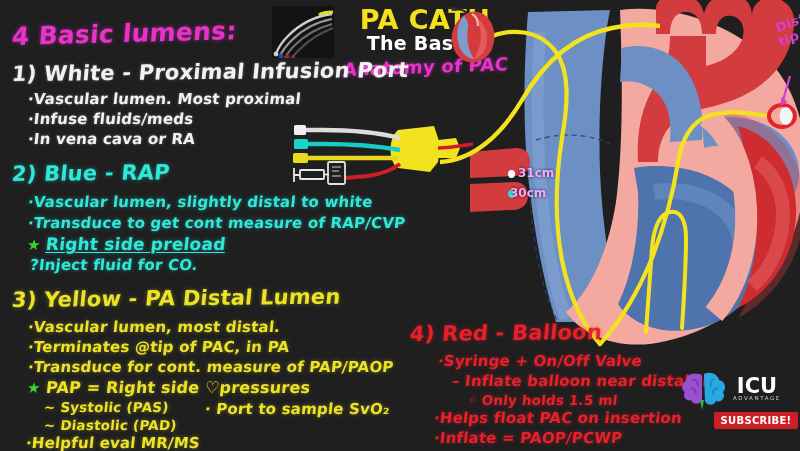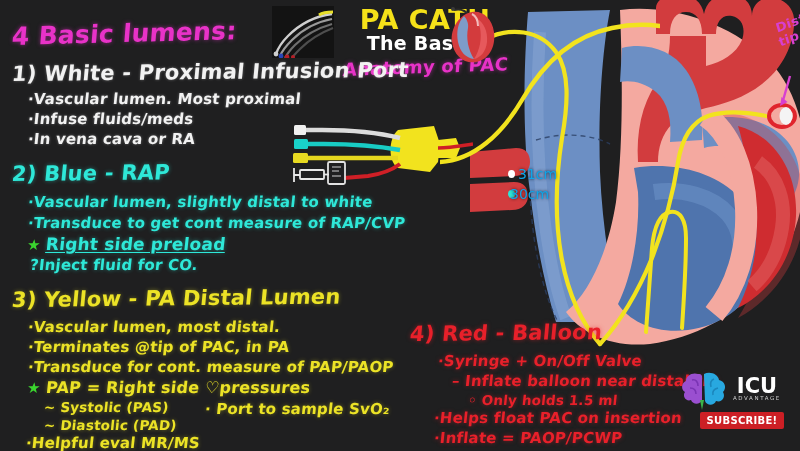--- a/index.html
+++ b/index.html
@@ -56,21 +56,21 @@
   
   #logo-block { left:678px; top:368px; width:112px; height:76px; }
   .sub-btn { margin-top:2px; background:#cc1f25; color:#fff; font-weight:bold;
              font-size:10px; letter-spacing:.3px; text-align:center;
              padding:3px 0 3px; border-radius:2px; width:84px; }
   .icu-txt { font-family:"DejaVu Sans", sans-serif; font-weight:bold; font-size:21px; color:#fff; line-height:.9; }
   .adv-txt { font-family:"DejaVu Sans", sans-serif; font-size:5.5px; color:#cfcfcf; letter-spacing:1.6px; }
 
   
   .dot { position:absolute; width:7px; height:8px; border-radius:50%; }
-  .lbl-cm { position:absolute; font-size:14px; color:#0ea5e9; font-weight:400; white-space:nowrap;
+  .lbl-cm { position:absolute; font-size:12px; color:#f0abfc; font-weight:700; white-space:nowrap;
             text-shadow:0 0 3px rgba(0,0,0,.8); }
   .lbl-distal { position:absolute; font-size:13px; font-weight:600; line-height:1.05; }
 </style>
 </head>
 <body>
 
 <div id="stage">
 
   <div class="abs" id="heart-anatomy">
     <svg width="340" height="360" viewBox="0 0 340 360">
@@ -258,16 +258,16 @@
                  C36 38 29 38 27 33 L26 8 Z" fill="#28a8e0"></path>
         <path d="M14 12 C18 11 20 14 20 18 M12 20 C16 20 18 22 18 26" stroke="#7a34b4" stroke-width="1.6" fill="none"></path>
         <path d="M36 11 C33 12 32 15 33 19 M40 20 C36 21 34 23 35 27" stroke="#1b86bc" stroke-width="1.6" fill="none"></path>
         <path d="M22 32 L26 32 L24 42 Z" fill="#3ab44a"></path>
       </svg>
       <div style="line-height:1;">
         <div class="icu-txt">ICU</div>
         <div class="adv-txt">ADVANTAGE</div>
       </div>
     </div>
-    <div class="sub-btn" style="margin-left:22px;">SUBSCRIBE!</div>
+    <div class="sub-btn" style="margin-left:36px;">SUBSCRIBE!</div>
   </div>
 
 </div>
 
 </body></html>

